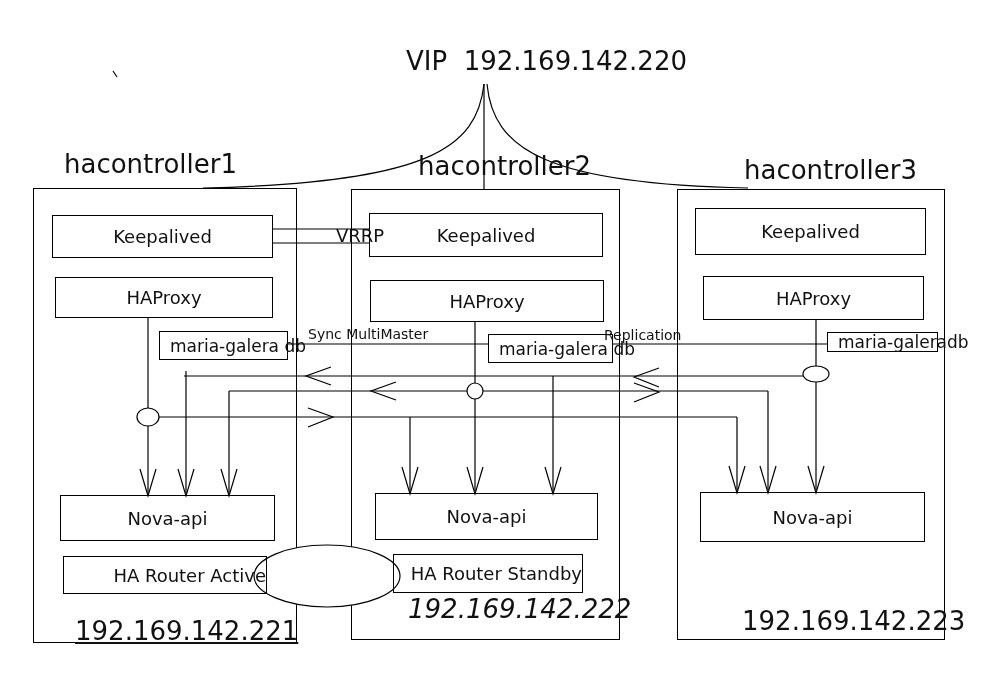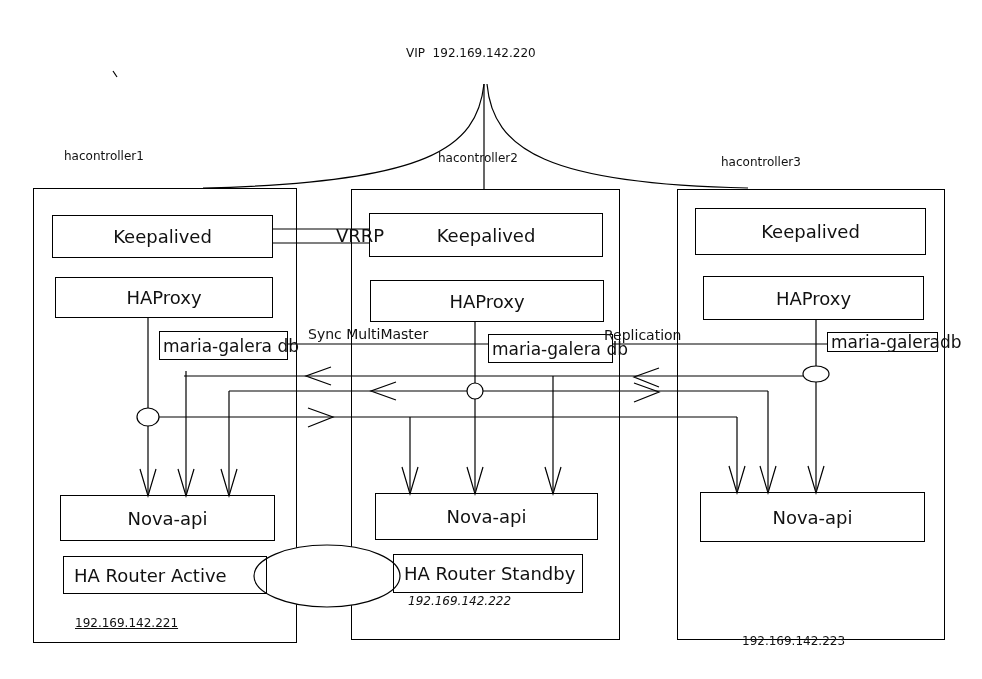--- a/index.html
+++ b/index.html
@@ -8,23 +8,23 @@
     font-family:"DejaVu Sans","Liberation Sans",sans-serif;color:#111;
     overflow:hidden;
   }
   .bigbox{position:absolute;border:1px solid #000;box-sizing:border-box;z-index:1;background:transparent;}
   #wires{position:absolute;left:0;top:0;z-index:2;}
   .ibox{
     position:absolute;border:1px solid #000;box-sizing:border-box;z-index:3;
     display:flex;align-items:center;justify-content:center;
     font-size:18px;background:transparent;white-space:nowrap;
   }
-  .dbox{font-size:17px;justify-content:flex-start;padding-left:3px;overflow:visible;}
-  .rbox{justify-content:flex-start;padding-left:10px;}
-  .lbl{position:absolute;z-index:4;font-size:12px;white-space:pre;line-height:1.1;}
+  .dbox{font-size:17px;justify-content:flex-start;padding-left:10px;overflow:visible;}
+  .rbox{justify-content:flex-end;padding-left:10px;}
+  .lbl{position:absolute;z-index:4;font-size:26px;white-space:pre;line-height:1.1;}
   .lbl-small{font-size:14px;}
   .lbl-vrrp{font-size:18px;margin-left:36px;}
   
   #b1{left:33px;top:188px;width:264px;height:455px;}
   #b2{left:351px;top:189px;width:269px;height:451px;}
   #b3{left:677px;top:189px;width:268px;height:451px;}
   
   #k1{left:52px;top:215px;width:221px;height:43px;}
   #k2{left:369px;top:213px;width:234px;height:44px;}
   #k3{left:695px;top:208px;width:231px;height:47px;}
@@ -39,28 +39,28 @@
   
   #n1{left:60px;top:495px;width:215px;height:46px;}
   #n2{left:375px;top:493px;width:223px;height:47px;}
   #n3{left:700px;top:492px;width:225px;height:50px;}
   
   #r1{left:63px;top:556px;width:204px;height:38px;}
   #r2{left:393px;top:554px;width:190px;height:39px;}
   
   #vip{left:406px;top:47px;}
   #name1{left:64px;top:150px;}
-  #name2{left:418px;top:152px;margin-left:20px;}
-  #name3{left:721px;top:156px;}
+  #name2{left:418px;top:152px;}
+  #name3{left:744px;top:156px;}
   #vrrp{left:300px;top:226px;}
   #sync{left:308px;top:327px;}
   #repl{left:604px;top:328px;text-align:center;}
   #ip1{left:75px;top:617px;text-decoration:underline;}
   #ip2{left:408px;top:595px;font-style:italic;}
-  #ip3{left:742px;top:607px;margin-top:28px;}
+  #ip3{left:742px;top:607px;}
 </style>
 </head>
 <body>
 
 <div id="stage">
 
   <div class="bigbox" id="b1"></div>
   <div class="bigbox" id="b2"></div>
   <div class="bigbox" id="b3"></div>
 

